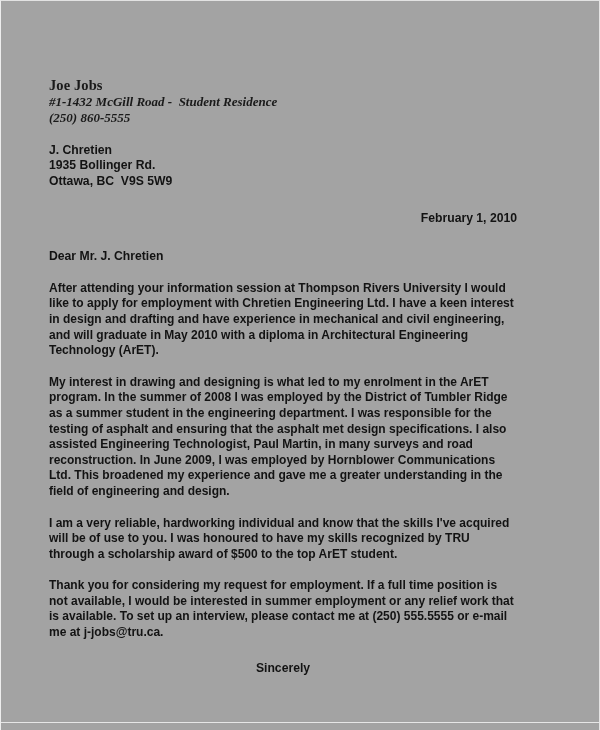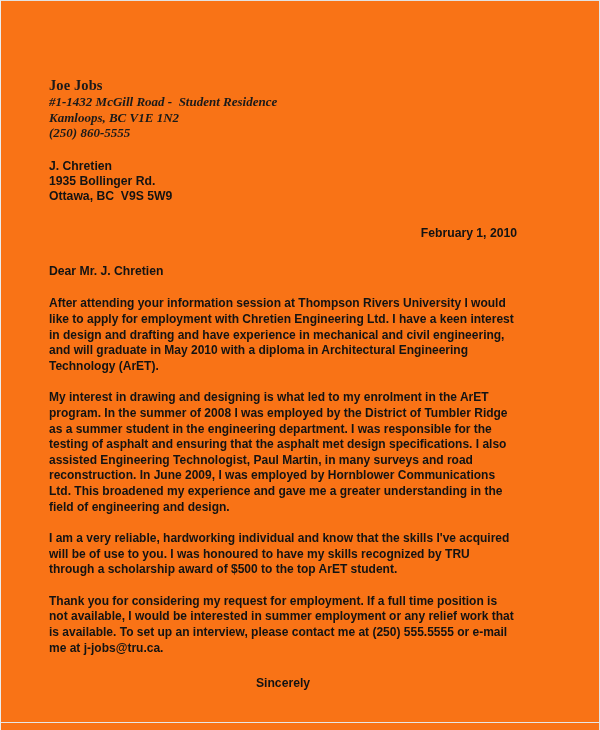--- a/index.html
+++ b/index.html
@@ -13,21 +13,21 @@
     height: 730px;
     overflow: hidden;
     font-family: "Liberation Sans", sans-serif;
   }
 
   .page {
     position: relative;
     box-sizing: border-box;
     width: 600px;
     height: 730px;
-    background: #f97316;
+    background: #a3a3a3;
     border-top: 1px solid #e2e2e2;
     border-left: 1px solid #ededed;
     border-right: 1px solid #e4e4e4;
     padding: 0;
   }
   .page::after {
     content: "";
     position: absolute;
     left: 0;
     right: 0;
@@ -114,21 +114,20 @@
 </style>
 </head>
 <body>
 
 <div class="page">
   <div class="content">
 
     <div class="letterhead">
       <div class="name">Joe Jobs</div>
       <div class="line">#1-1432 McGill Road -  Student Residence</div>
-      <div class="line">Kamloops, BC V1E 1N2</div>
       <div class="line">(250) 860-5555</div>
     </div>
 
     <div class="recipient">
       <div class="line">J. Chretien</div>
       <div class="line">1935 Bollinger Rd.</div>
       <div class="line">Ottawa, BC  V9S 5W9</div>
     </div>
 
     <div class="date">February 1, 2010</div>

